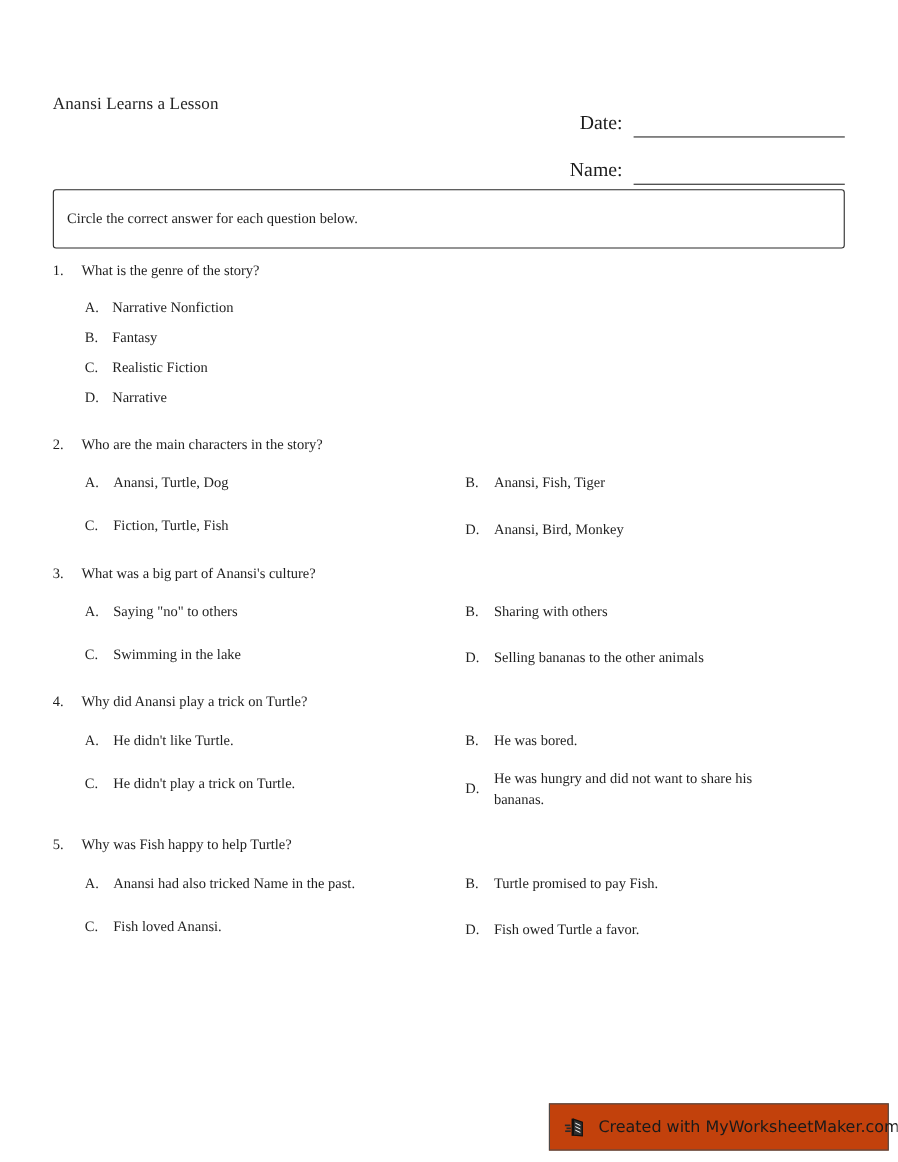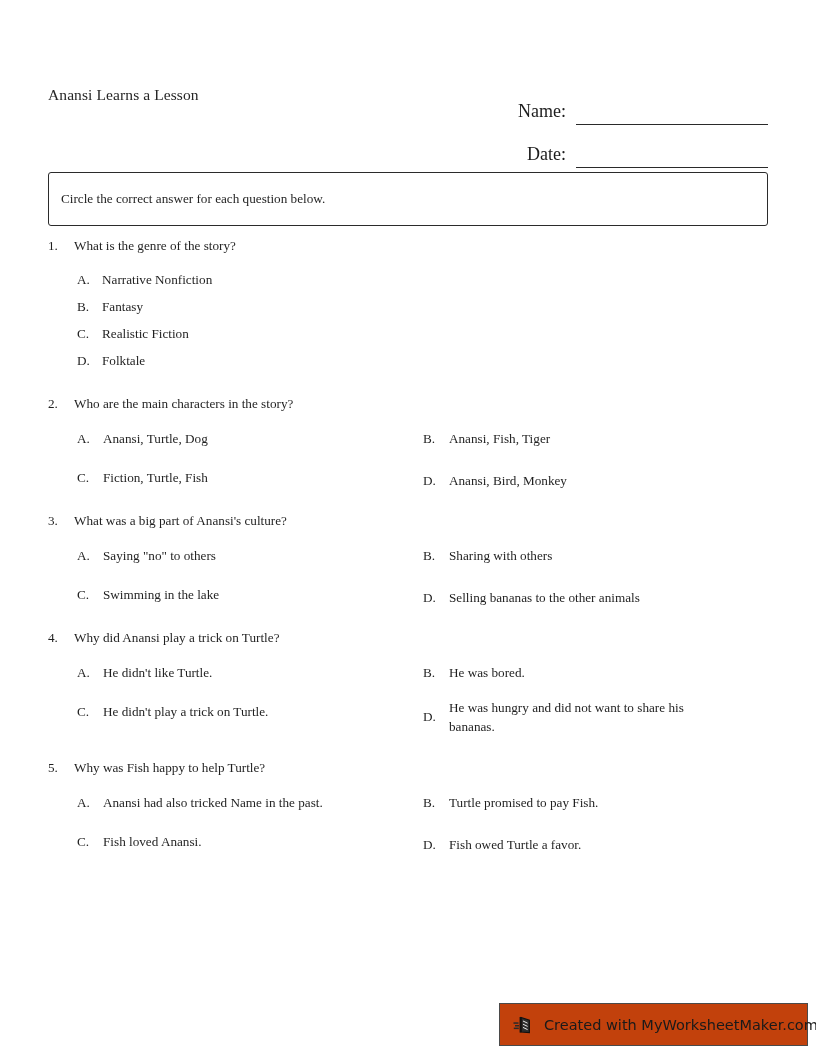--- a/index.html
+++ b/index.html
@@ -183,25 +183,25 @@
 </head>
 <body>
 
 <div class="page">
 
   <div class="header">
     <div class="doc-title">Anansi Learns a Lesson</div>
 
     <div class="field-rows">
       <div class="field-row">
+        <span class="field-label">Date:</span>
+        <span class="field-line"></span>
+      </div>
+      <div class="field-row">
         <span class="field-label">Name:</span>
-        <span class="field-line"></span>
-      </div>
-      <div class="field-row">
-        <span class="field-label">Date:</span>
         <span class="field-line"></span>
       </div>
     </div>
   </div>
 
   <div class="instruction-box">
     <span class="instruction-text">Circle the correct answer for each question below.</span>
   </div>
 
   <div class="questions">
@@ -218,21 +218,21 @@
           <div class="opt-row">
             <span class="opt-letter">B.</span>
             <span class="opt-text">Fantasy</span>
           </div>
           <div class="opt-row">
             <span class="opt-letter">C.</span>
             <span class="opt-text">Realistic Fiction</span>
           </div>
           <div class="opt-row">
             <span class="opt-letter">D.</span>
-            <span class="opt-text">Folktale</span>
+            <span class="opt-text">Narrative</span>
           </div>
         </div>
       </div>
       <div class="question-block" style="position: absolute; top: 158px; left: 0px;">
         <div class="q-head">
           <span class="q-num">2.</span>
           <span class="q-text">Who are the main characters in the story?</span>
         </div>
         <div class="options-grid" style="height: 64px;">
           <div class="opt-cell col-a" style="top: 0px;">

